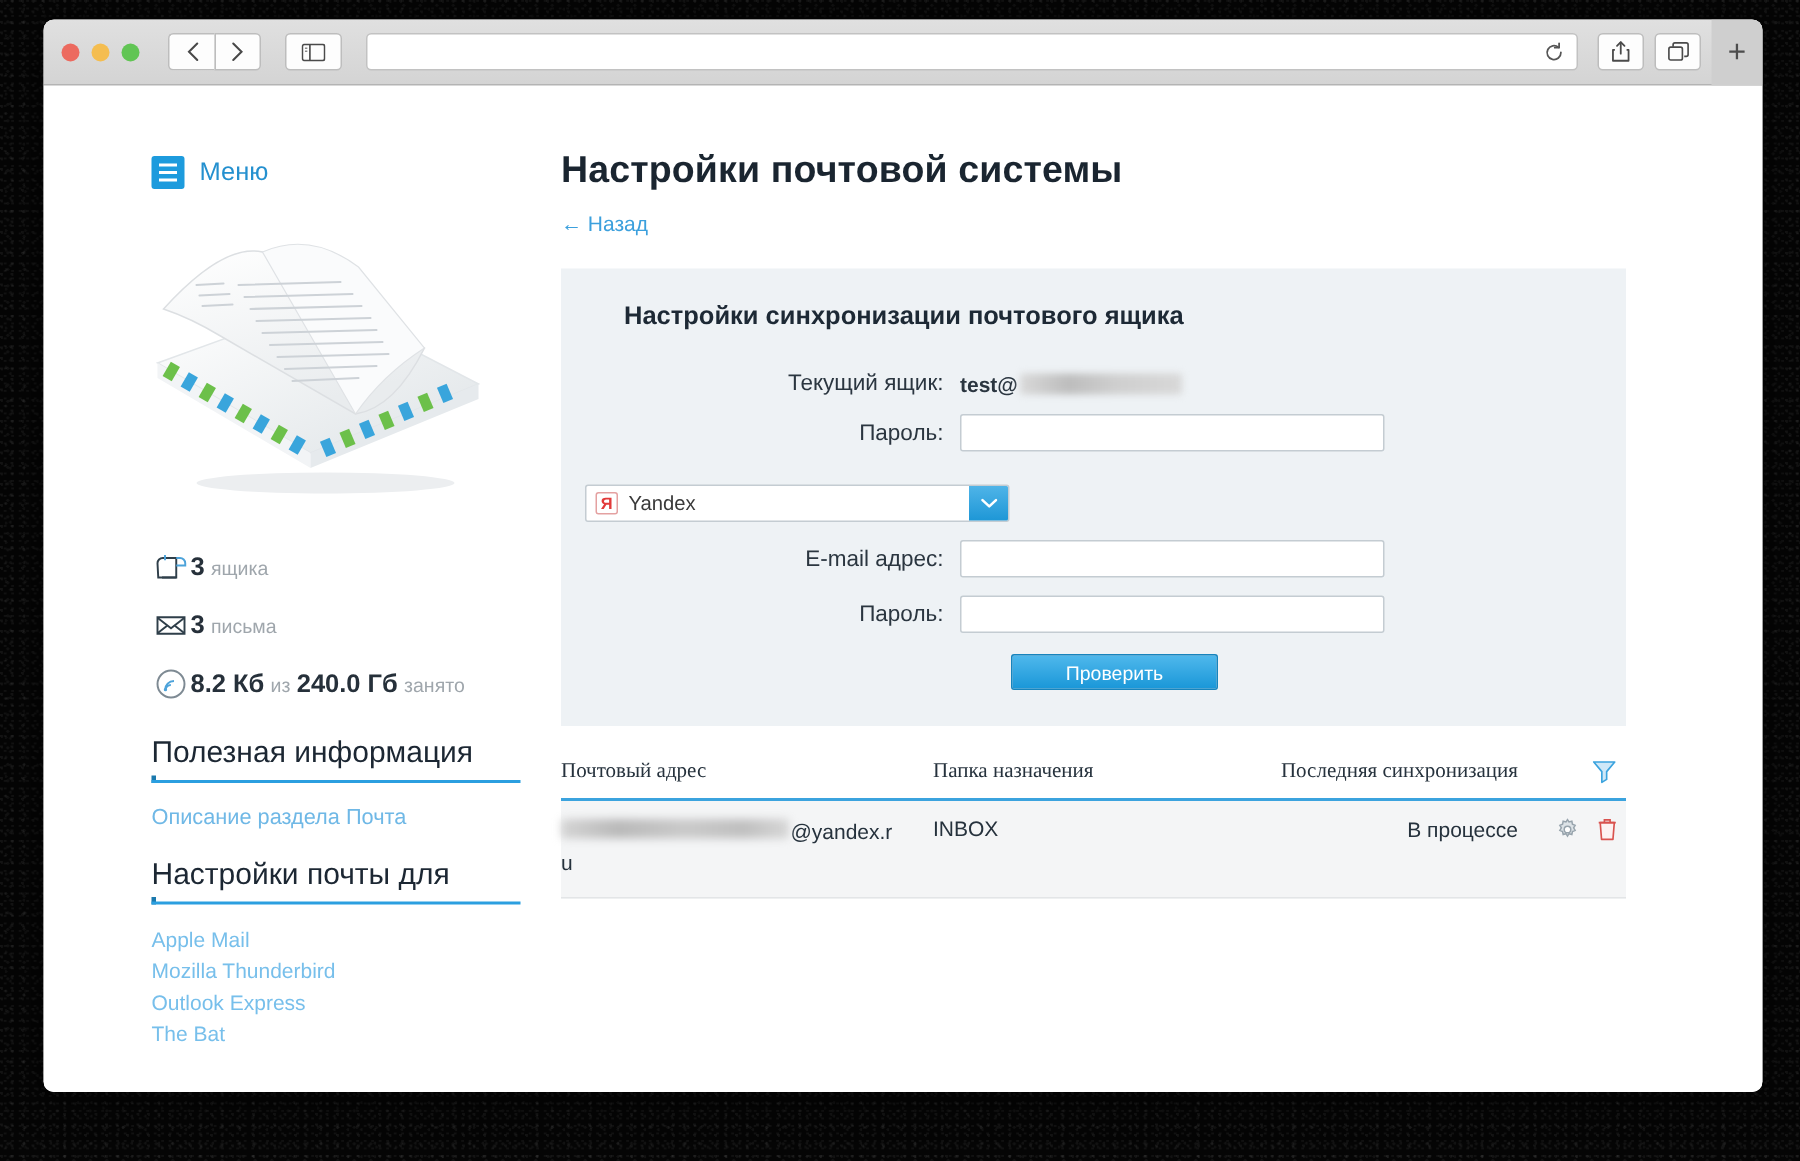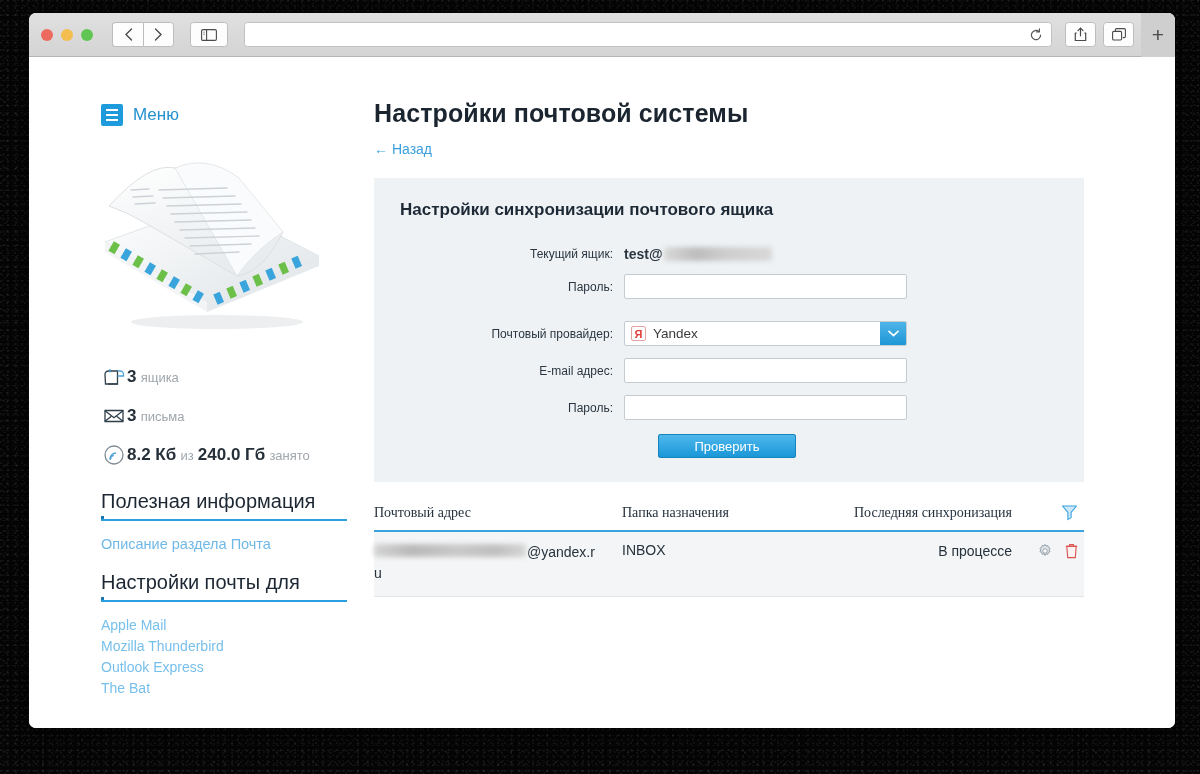--- a/index.html
+++ b/index.html
@@ -148,31 +148,31 @@
   .page-title { font-size: 25px; font-weight: 700; color: #1a2530; letter-spacing: .1px; }
   .back-link {
     display: inline-block; margin-top: 13px;
     font-size: 14px; color: #3ca0dd; text-decoration: none; cursor: pointer;
   }
 
   .panel {
     margin-top: 20px;
     background: #eef2f5;
     width: 710px;
-    padding: 22px 0 24px 0;
+    padding: 22px 0 24px 16px;
   }
   .panel-title {
     font-size: 17px; font-weight: 700; color: #1d2935;
     margin: 0 0 26px 26px;
   }
 
   .frow { display: flex; align-items: center; margin-bottom: 12px; }
   .flabel {
     width: 250px; text-align: right; padding-right: 11px;
-    font-size: 12px; color: #2b3640;
+    font-size: 15px; color: #2b3640;
   }
   .fval { font-size: 14px; color: #2b3640; display: flex; align-items: center; }
   .fval b { font-weight: 700; }
   .blur-chip {
     display: inline-block; height: 14px; width: 108px;
     margin-left: 1px; border-radius: 2px;
     background: linear-gradient(90deg,#d9d9d9,#bdbdbd 30%,#cfcfcf 60%,#d8d8d8);
     filter: blur(2.6px);
   }
 
@@ -468,21 +468,20 @@
         </div>
 
         <div class="frow">
           <div class="flabel">Пароль:</div>
           <input class="inp" type="password" value="" style="">
         </div>
 
         <div class="row-gap"></div>
 
         <div class="frow">
-          <div class="flabel">Почтовый провайдер:</div>
           <div class="select-wrap">
             <span class="ya-logo">Я</span>
             <span class="select-text">Yandex</span>
             <span class="select-arrow">
               <svg width="11" height="7" viewBox="0 0 11 7">
                 <path d="M1 1.4L5.5 5.6 10 1.4" fill="none" stroke="#fff" stroke-width="1.7" stroke-linecap="round" stroke-linejoin="round"></path>
               </svg>
             </span>
           </div>
         </div>

